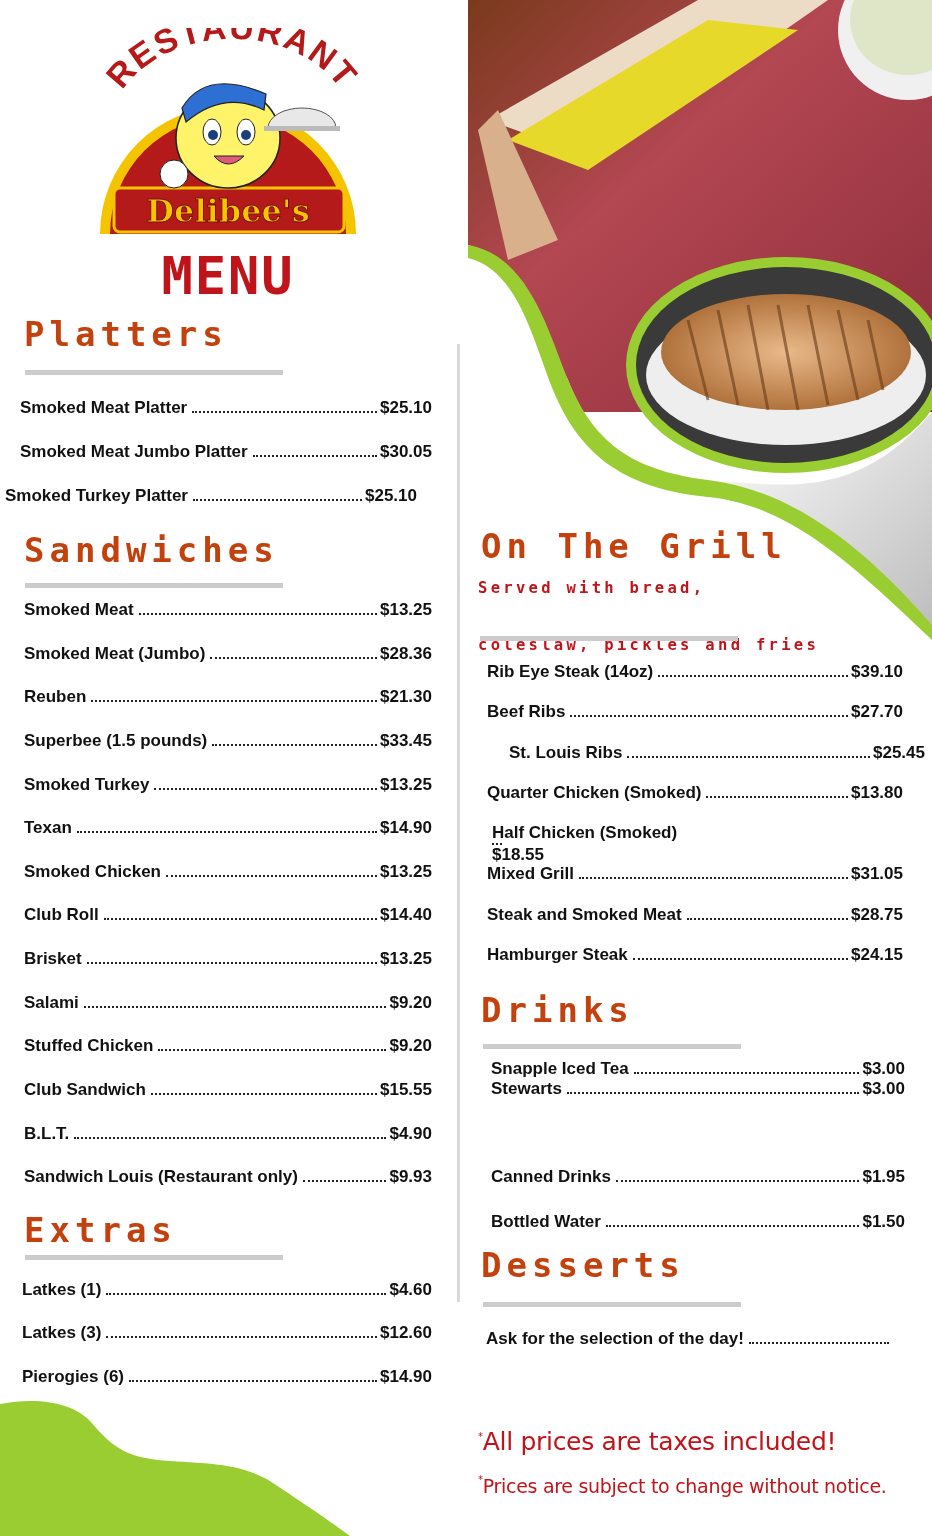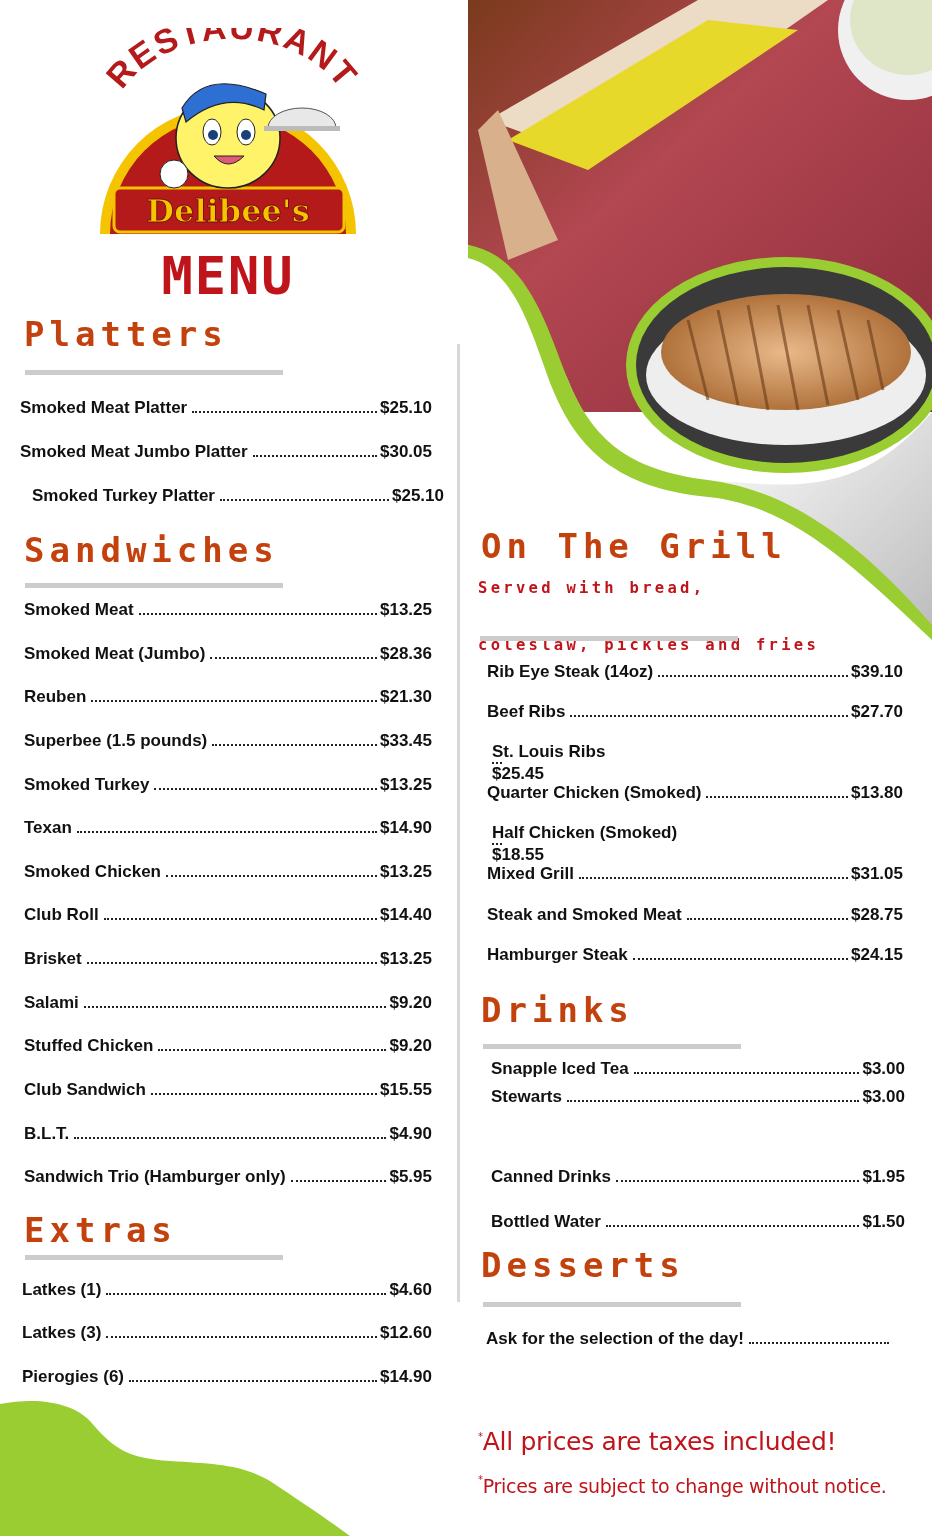--- a/index.html
+++ b/index.html
@@ -141,21 +141,21 @@
 <div class="abs row" style="left:20px; width:412px; top:397px;">
   <span class="name">Smoked Meat Platter</span>
     <span class="dots"></span>
     <span class="price">$25.10</span>
 </div>
 <div class="abs row" style="left:20px; width:412px; top:441px;">
   <span class="name">Smoked Meat Jumbo Platter</span>
     <span class="dots"></span>
     <span class="price">$30.05</span>
 </div>
-<div class="abs row" style="left:32px; width:412px; top:485px;">
+<div class="abs row" style="left:5px; width:412px; top:485px;">
   <span class="name">Smoked Turkey Platter</span>
     <span class="dots"></span>
     <span class="price">$25.10</span>
 </div>
 
 <div class="abs sec-title" style="left:24px; top:530px;">Sandwiches</div>
 <div class="abs sec-rule" style="left:25px; top:583px;"></div>
 
 <div class="abs row" style="left:24px; width:408px; top:599px;">
     <span class="name">Smoked Meat</span>
@@ -216,23 +216,23 @@
     <span class="name">Club Sandwich</span>
     <span class="dots"></span>
     <span class="price">$15.55</span>
   </div>
 <div class="abs row" style="left:24px; width:408px; top:1123px;">
     <span class="name">B.L.T.</span>
     <span class="dots"></span>
     <span class="price">$4.90</span>
   </div>
 <div class="abs row" style="left:24px; width:408px; top:1166px;">
-    <span class="name">Sandwich Trio (Hamburger only)</span>
-    <span class="dots"></span>
-    <span class="price">$5.95</span>
+    <span class="name">Sandwich Louis (Restaurant only)</span>
+    <span class="dots"></span>
+    <span class="price">$9.93</span>
   </div>
 
 <div class="abs sec-title" style="left:24px; top:1210px;">Extras</div>
 <div class="abs sec-rule" style="left:25px; top:1255px;"></div>
 
 <div class="abs row" style="left:22px; width:410px; top:1279px;">
     <span class="name">Latkes (1)</span>
     <span class="dots"></span>
     <span class="price">$4.60</span>
   </div>
@@ -261,21 +261,21 @@
 <div class="abs row" style="left:487px; width:416px; top:661px;">
     <span class="name">Rib Eye Steak (14oz)</span>
     <span class="dots"></span>
     <span class="price">$39.10</span>
   </div>
 <div class="abs row" style="left:487px; width:416px; top:701px;">
     <span class="name">Beef Ribs</span>
     <span class="dots"></span>
     <span class="price">$27.70</span>
   </div>
-<div class="abs row" style="left:487px; width:416px; top:742px;flex-direction:column;">
+<div class="abs row" style="left:509px; width:416px; top:742px;">
     <span class="name">St. Louis Ribs</span>
     <span class="dots"></span>
     <span class="price">$25.45</span>
   </div>
 <div class="abs row" style="left:487px; width:416px; top:782px;">
     <span class="name">Quarter Chicken (Smoked)</span>
     <span class="dots"></span>
     <span class="price">$13.80</span>
   </div>
 <div class="abs row" style="left:487px; width:416px; top:823px;flex-direction:column;">
@@ -295,21 +295,21 @@
   </div>
 <div class="abs row" style="left:487px; width:416px; top:944px;">
     <span class="name">Hamburger Steak</span>
     <span class="dots"></span>
     <span class="price">$24.15</span>
   </div>
 
 <div class="abs sec-title" style="left:481px; top:990px;">Drinks</div>
 <div class="abs sec-rule" style="left:483px; top:1044px;"></div>
 
-<div class="abs row" style="left:491px; width:414px; top:1078px;margin-top:8px;">
+<div class="abs row" style="left:491px; width:414px; top:1078px;">
     <span class="name">Stewarts</span>
     <span class="dots"></span>
     <span class="price">$3.00</span>
   </div>
 <div class="abs row" style="left:491px; width:414px; top:1058px;">
     <span class="name">Snapple Iced Tea</span>
     <span class="dots"></span>
     <span class="price">$3.00</span>
   </div>
 <div class="abs row" style="left:491px; width:414px; top:1166px;">

